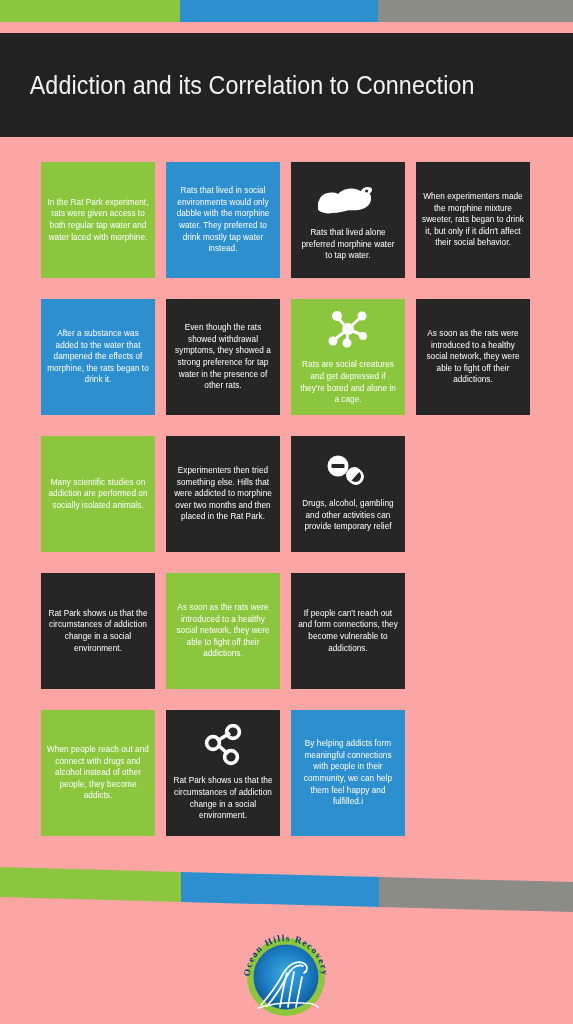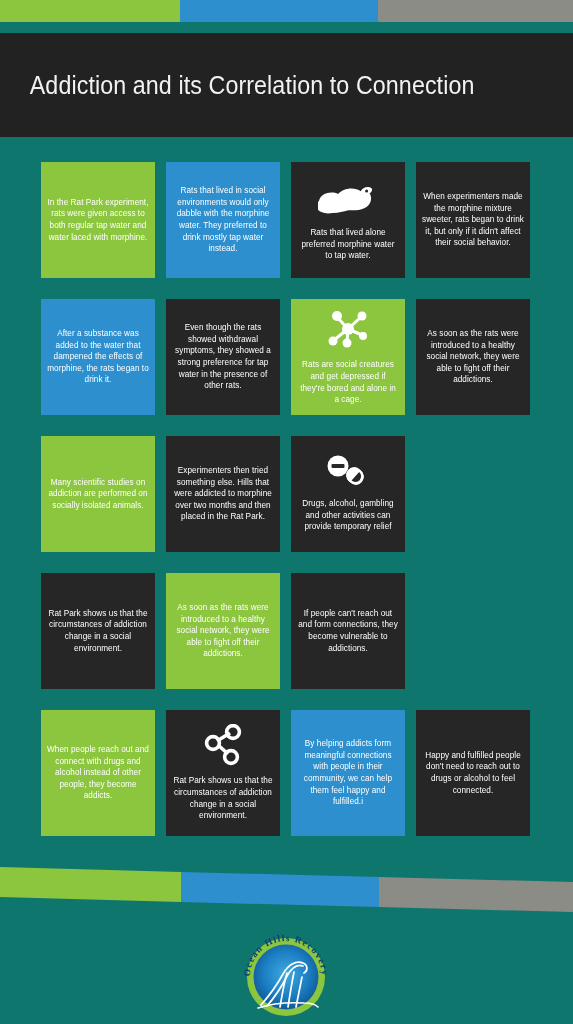--- a/index.html
+++ b/index.html
@@ -7,21 +7,21 @@
     width: 573px;
     height: 1024px;
     background: #ffffff;
     font-family: "Liberation Sans", sans-serif;
     overflow: hidden;
   }
   .page {
     position: relative;
     width: 573px;
     height: 1024px;
-    background: #0f766e;
+    background: #fca5a5;
   }
 
   
   .topbar {
     position: absolute;
     top: 0; left: 0;
     width: 573px;
     height: 22px;
     display: flex;
   }
@@ -229,23 +229,20 @@
               <line x1="17" y1="21" x2="27" y2="30"></line>
               <circle cx="12" cy="19" r="6.4"></circle>
               <circle cx="32" cy="8" r="6.4"></circle>
               <circle cx="30" cy="33" r="6.4"></circle>
             </svg></span>
           <div class="card-text">Rat Park shows us that the circumstances of addiction change in a social environment.</div>
         </div>
         <div class="card c-blue tall">
           <div class="card-text">By helping addicts form meaningful connections with people in their community, we can help them feel happy and fulfilled.i</div>
         </div>
-        <div class="card c-dark tall">
-          <div class="card-text">Happy and fulfilled people don't need to reach out to drugs or alcohol to feel connected.</div>
-        </div>
       </div>
     </div>
 
   <div class="footer-wrap">
     <div class="footer-seg f-green"></div>
     <div class="footer-seg f-blue"></div>
     <div class="footer-seg f-gray"></div>
   </div>
 
   <div class="logo">

